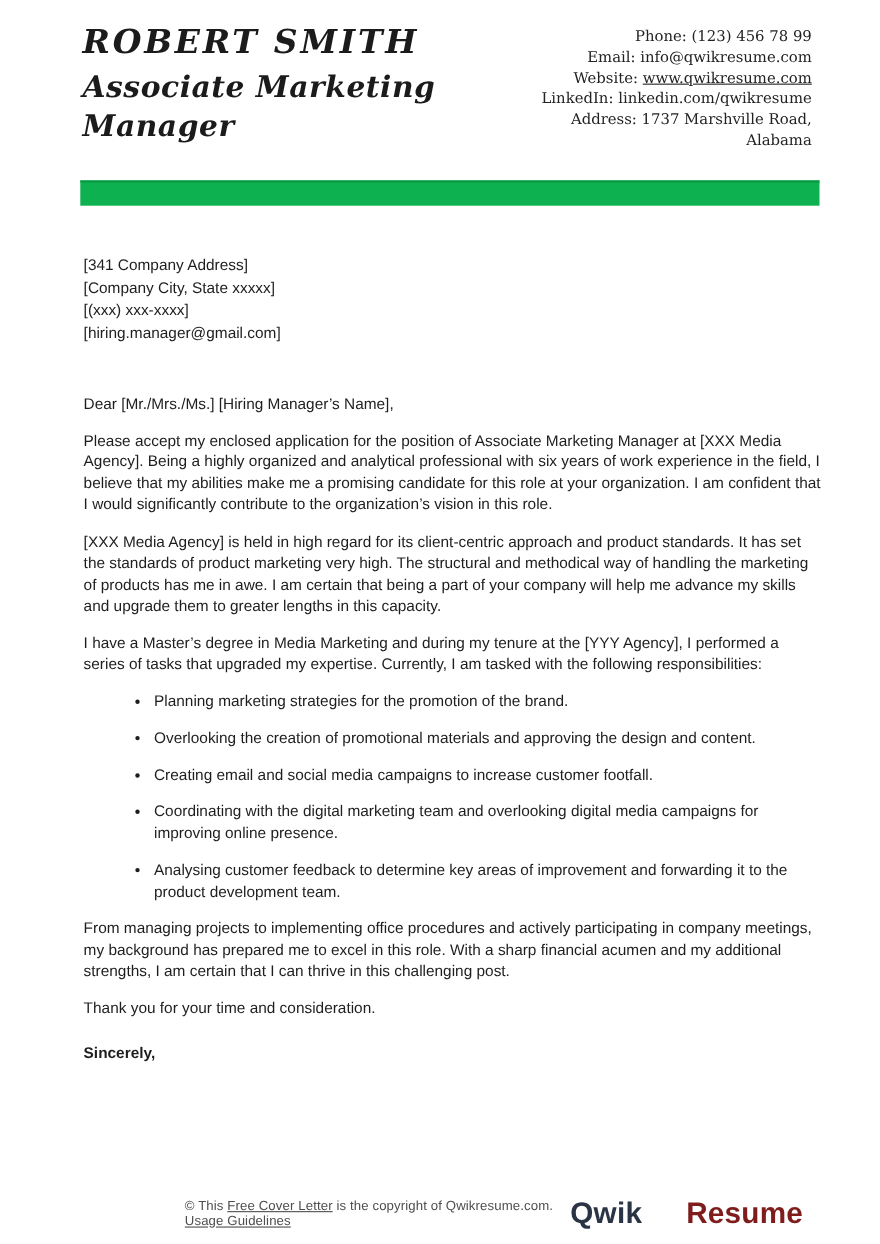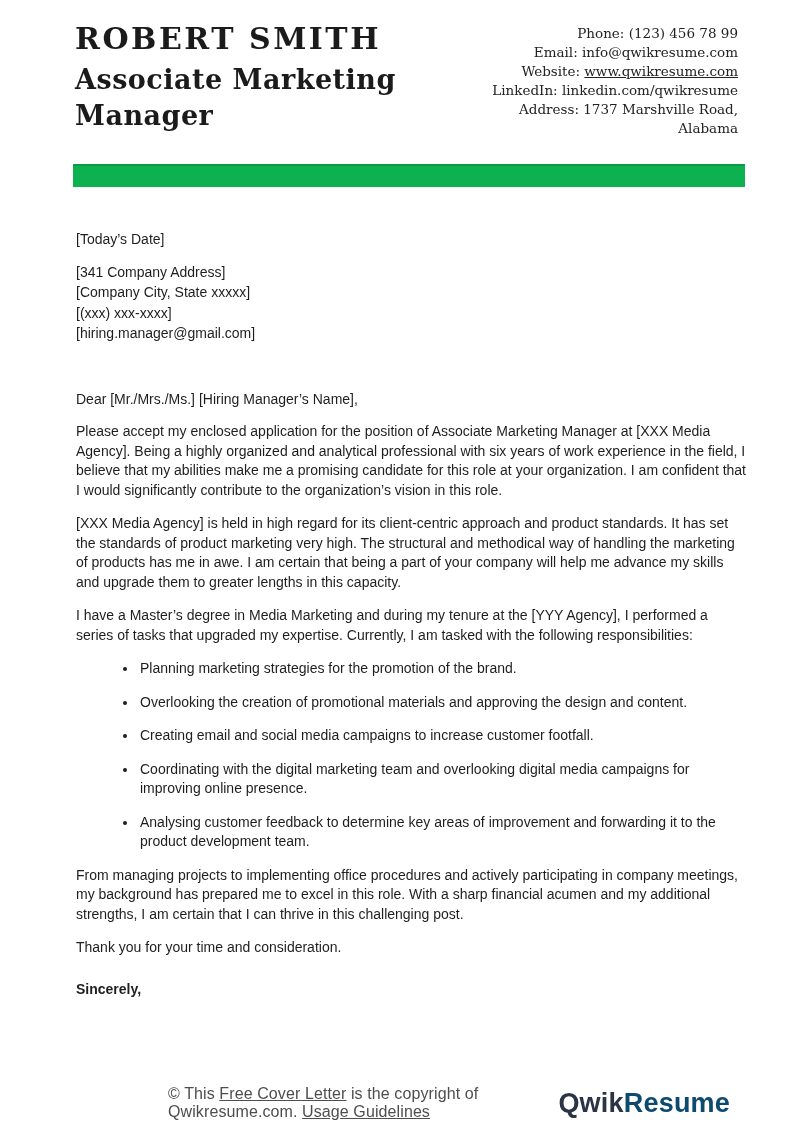--- a/index.html
+++ b/index.html
@@ -16,21 +16,21 @@
 
   
   .header {
     position: absolute;
     top: 22px;
     left: 75px;
     right: 62px;
     display: flex;
     justify-content: space-between;
   }
-  .identity { width: 360px; }
+  .identity { width: 360px; font-style: italic; }
   .person-name {
     margin: 0;
     font-family: "DejaVu Serif", serif;
     font-weight: bold;
     font-size: 30px;
     letter-spacing: 2.5px;
     color: #1b1b1b;
     line-height: 1.1;
   }
   .person-title {
@@ -94,21 +94,21 @@
     top: 1083px;
     left: 168px;
     right: 70px;
     display: flex;
     justify-content: space-between;
     align-items: center;
     height: 40px;
   }
   .copyright {
     margin: 0;
-    font-size: 16px;
+    font-size: 12px;
     color: #4e4e4e;
     letter-spacing: 0.1px;
   }
   .copyright a {
     color: #4e4e4e;
     text-decoration: underline;
     cursor: pointer;
   }
   .logo {
     font-family: "Liberation Sans", sans-serif;
@@ -137,21 +137,20 @@
         <div class="contact-line u"><span class="c-label">Website:</span> <span class="c-val">www.qwikresume.com</span></div>
         <div class="contact-line"><span class="c-label">LinkedIn:</span> <span class="c-val">linkedin.com/qwikresume</span></div>
         <div class="contact-line"><span class="c-label">Address:</span> <span class="c-val">1737 Marshville Road,</span></div>
         <div class="contact-line"><span class="c-label"></span> <span class="c-val">Alabama</span></div>
       </div>
   </header>
 
   <div class="green-bar" style="background: rgb(13, 177, 79);"></div>
 
   <main class="letter">
-    <p class="date">[Today’s Date]</p>
 
     <div class="recipient">
         <div class="r-line">[341 Company Address]</div>
         <div class="r-line">[Company City, State xxxxx]</div>
         <div class="r-line">[(xxx) xxx-xxxx]</div>
         <div class="r-line">[hiring.manager@gmail.com]</div>
       </div>
 
     <p class="salutation">Dear [Mr./Mrs./Ms.] [Hiring Manager’s Name],</p>
 
@@ -171,16 +170,16 @@
 
     <p class="para">From managing projects to implementing office procedures and actively participating in company meetings, my background has prepared me to excel in this role. With a sharp financial acumen and my additional strengths, I am certain that I can thrive in this challenging post.</p>
 
     <p class="thanks">Thank you for your time and consideration.</p>
 
     <p class="signoff">Sincerely,</p>
   </main>
 
   <footer class="footer">
     <p class="copyright"><span>© This </span><a>Free Cover Letter</a><span> is the copyright of Qwikresume.com. </span><a>Usage Guidelines</a></p>
-    <div class="logo"><span class="logo-qwik" style="color: rgb(43, 52, 69);">Qwik</span><span class="logo-resume" style="color: #0c4a6e;">Resume</span></div>
+    <div class="logo"><span class="logo-qwik" style="color: rgb(43, 52, 69);">Qwik</span><span class="logo-resume" style="color: #7f1d1d; margin-left: 40px;">Resume</span></div>
   </footer>
 
 </div>
 
 </body></html>

